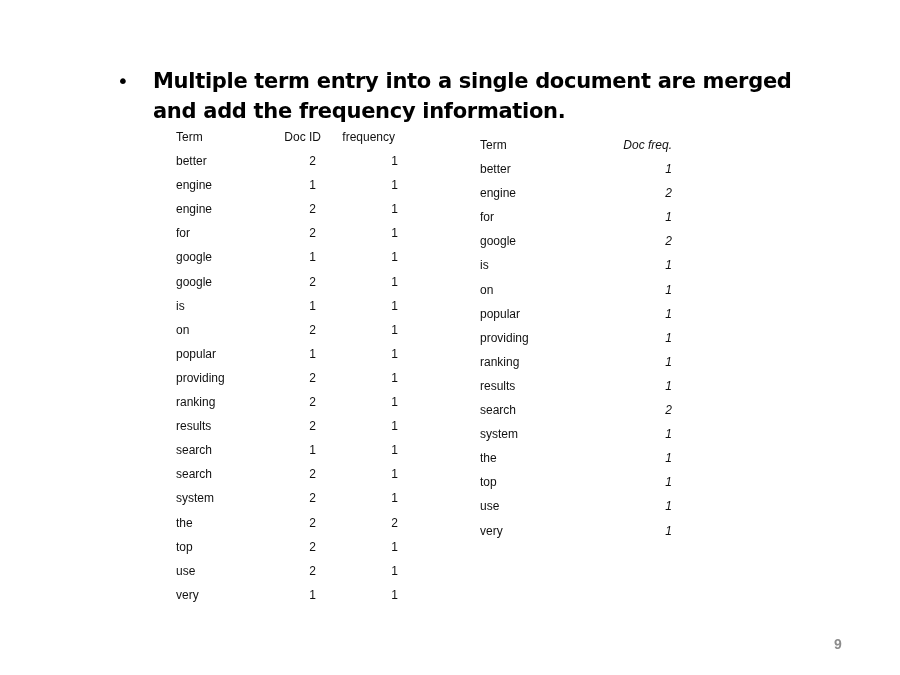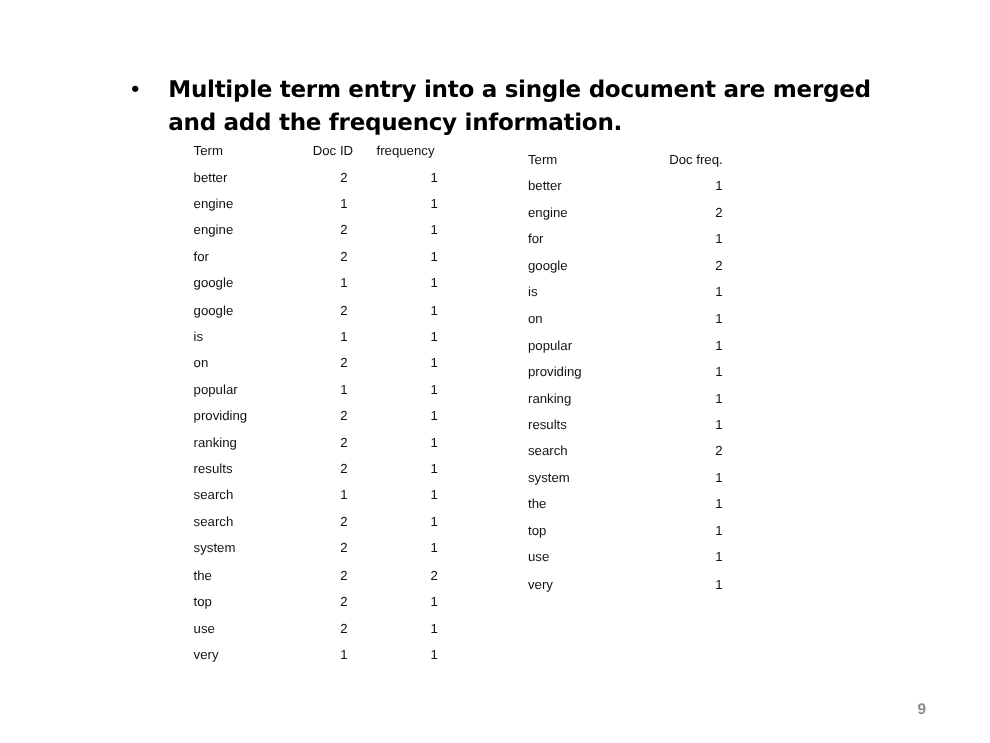--- a/index.html
+++ b/index.html
@@ -53,21 +53,21 @@
     }
     .t1 { left: 176px; top: 130px; width: 240px; }
     .t1 .c-term { left: 0; }
     .t1 .c-doc { right: 100px; text-align: left; }
     .t1 .c-freq { right: 18px; text-align: left; }
     .t1 .hdr .c-doc { right: 95px; }
     .t1 .hdr .c-freq { right: 21px; }
 
     .t2 { left: 480px; top: 138px; width: 200px; }
     .t2 .c-term { left: 0; }
-    .t2 .c-df { right: 23px; text-align: right; }
+    .t2 .c-df { right: 8px; text-align: right; font-style: italic; }
 
     .page-number {
       position: absolute;
       left: 834px;
       top: 636px;
       font-size: 14px;
       font-weight: bold;
       color: #8c8c8c;
       font-family: "Liberation Sans", sans-serif;
     }

